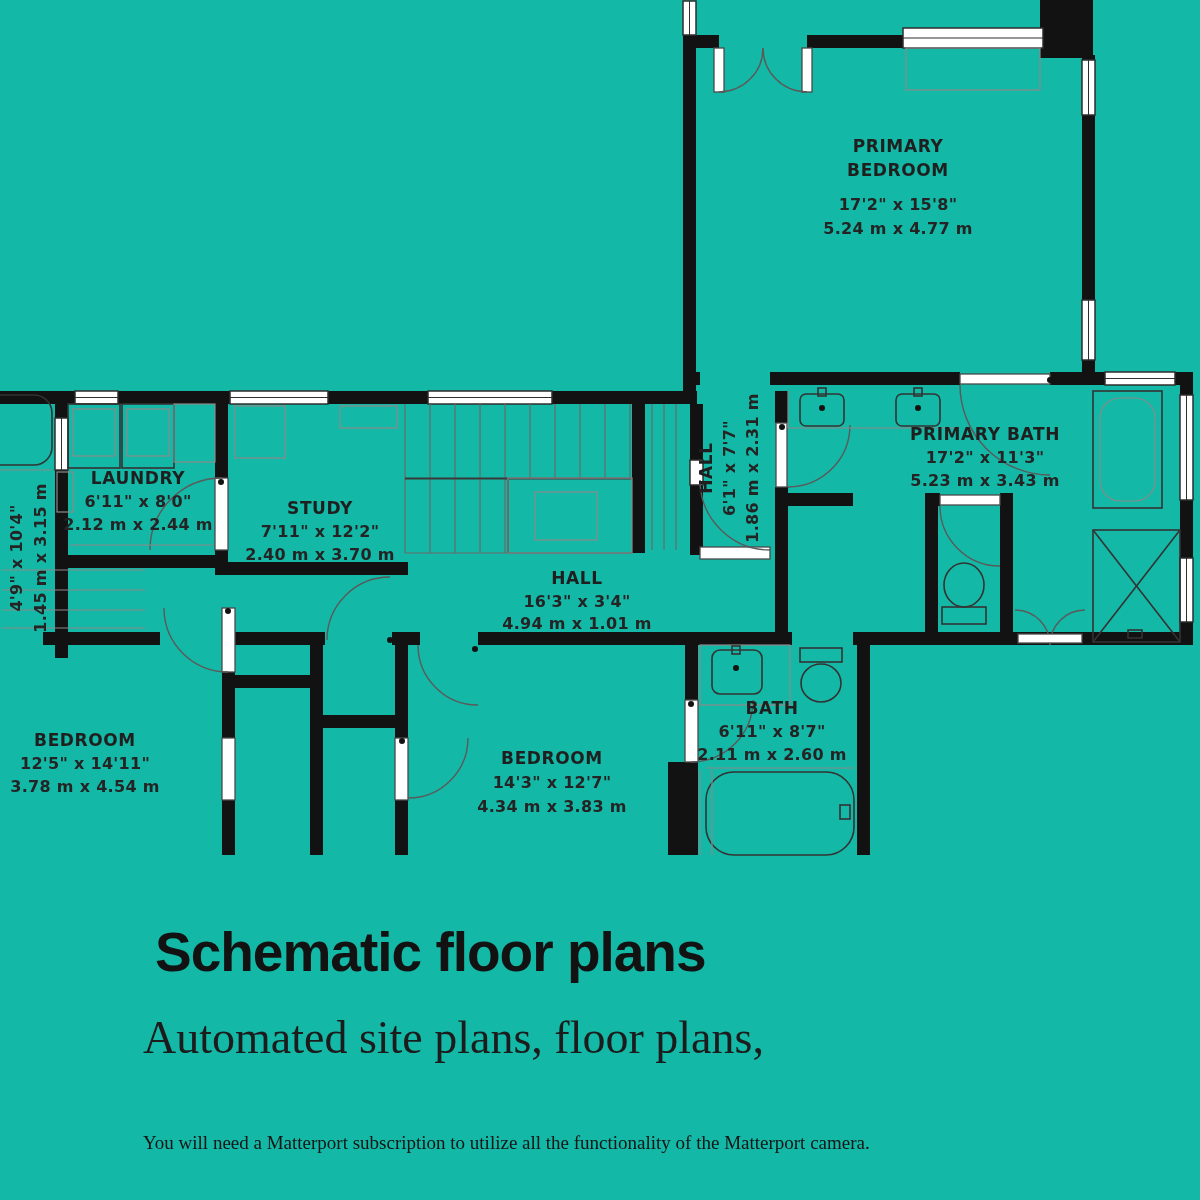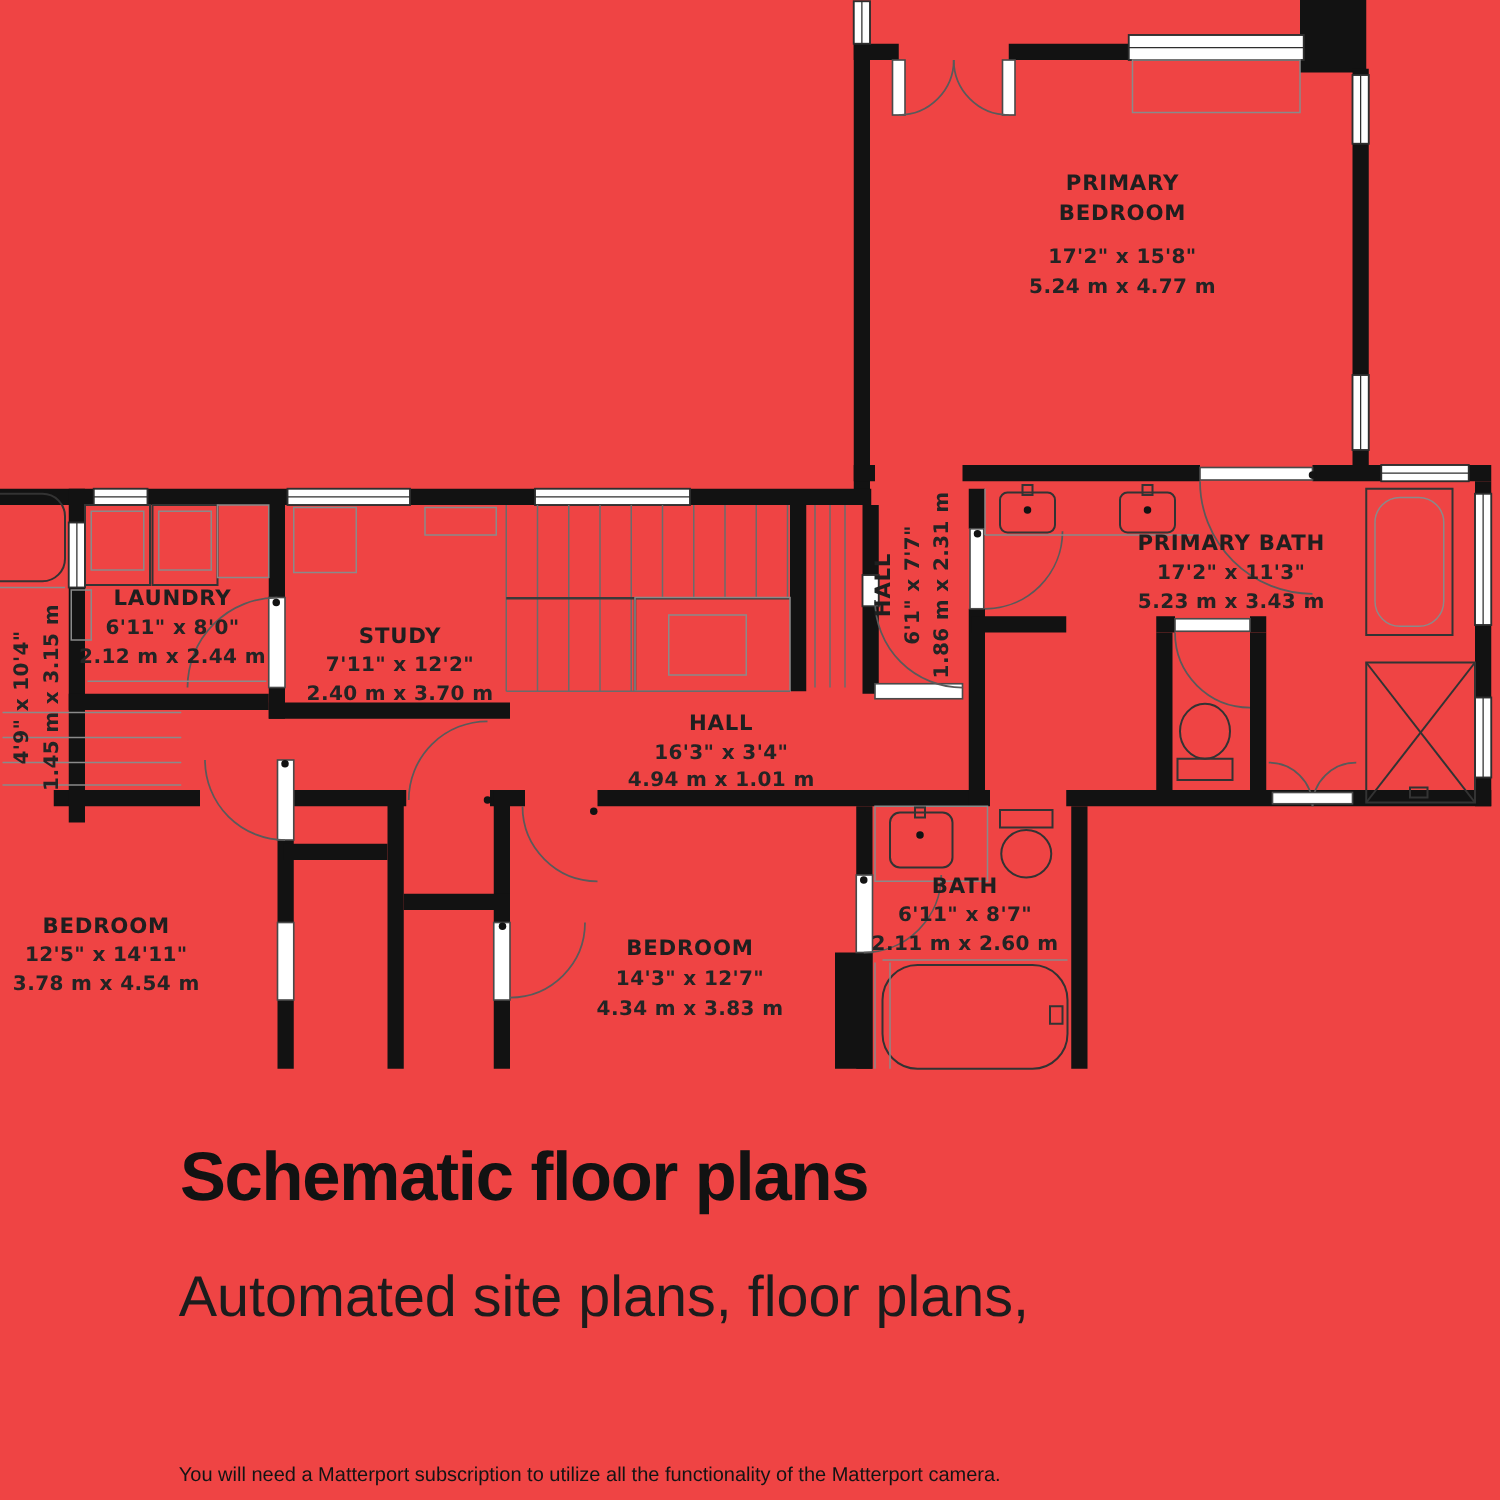--- a/index.html
+++ b/index.html
@@ -1,35 +1,35 @@
 <!DOCTYPE html>
 <html><head>
 <meta charset="utf-8">
 <style>
   html,body{margin:0;padding:0;background:#ffffff;}
-  #page{position:relative;width:1200px;height:1200px;background:#ef4444;overflow:hidden;
+  #page{position:relative;width:1200px;height:1200px;background:#14b8a6;overflow:hidden;
         font-family:"DejaVu Sans", sans-serif;}
   #plan-svg{position:absolute;top:0;left:0;}
 
   
   .room-name{font-family:"DejaVu Sans",sans-serif;font-size:17px;font-weight:700;
              fill:#1f1f1f;letter-spacing:0.6px;}
   .room-dim{font-family:"DejaVu Sans",sans-serif;font-size:16px;font-weight:600;
             fill:#242424;letter-spacing:0.3px;}
 
   
   .mk-title{position:absolute;left:143px;top:908px;
             font-family:"Liberation Sans",sans-serif;
-            font-size:55px;font-weight:800;letter-spacing:-1px;color:#121212;margin:1px;}
+            font-size:55px;font-weight:800;letter-spacing:-1px;color:#121212;margin:12px;}
   .mk-sub{position:absolute;left:143px;top:996px;
-          font-family:Liberation Sans, sans-serif;
+          font-family:Liberation Serif, serif;
           font-size:46px;font-weight:400;color:#1c1c1c;line-height:83px;letter-spacing:0;}
-  .mk-foot{position:absolute;left:143px;top:1172px;
-           font-family:Liberation Sans, sans-serif;
-           font-size:16px;font-weight:400;color:#141414;}
+  .mk-foot{position:absolute;left:143px;top:1132px;
+           font-family:Liberation Serif, serif;
+           font-size:19px;font-weight:400;color:#141414;}
 
   .wall{fill:#121212;stroke:none;}
   .win{fill:#ffffff;stroke:#2e2e2e;stroke-width:1.5;}
   .winline{stroke:#2e2e2e;stroke-width:1;}
   .panel{fill:#ffffff;stroke:#4a4a4a;stroke-width:1.3;}
   .arc{fill:none;stroke:#5a5a5a;stroke-width:1.4;}
   .fx{fill:none;stroke:#333333;stroke-width:1.6;}
   .fxl{fill:none;stroke:#8a8a8a;stroke-width:1.2;}
   .stair{stroke:#6b6b6b;stroke-width:1.2;}
   .dot{fill:#121212;}

